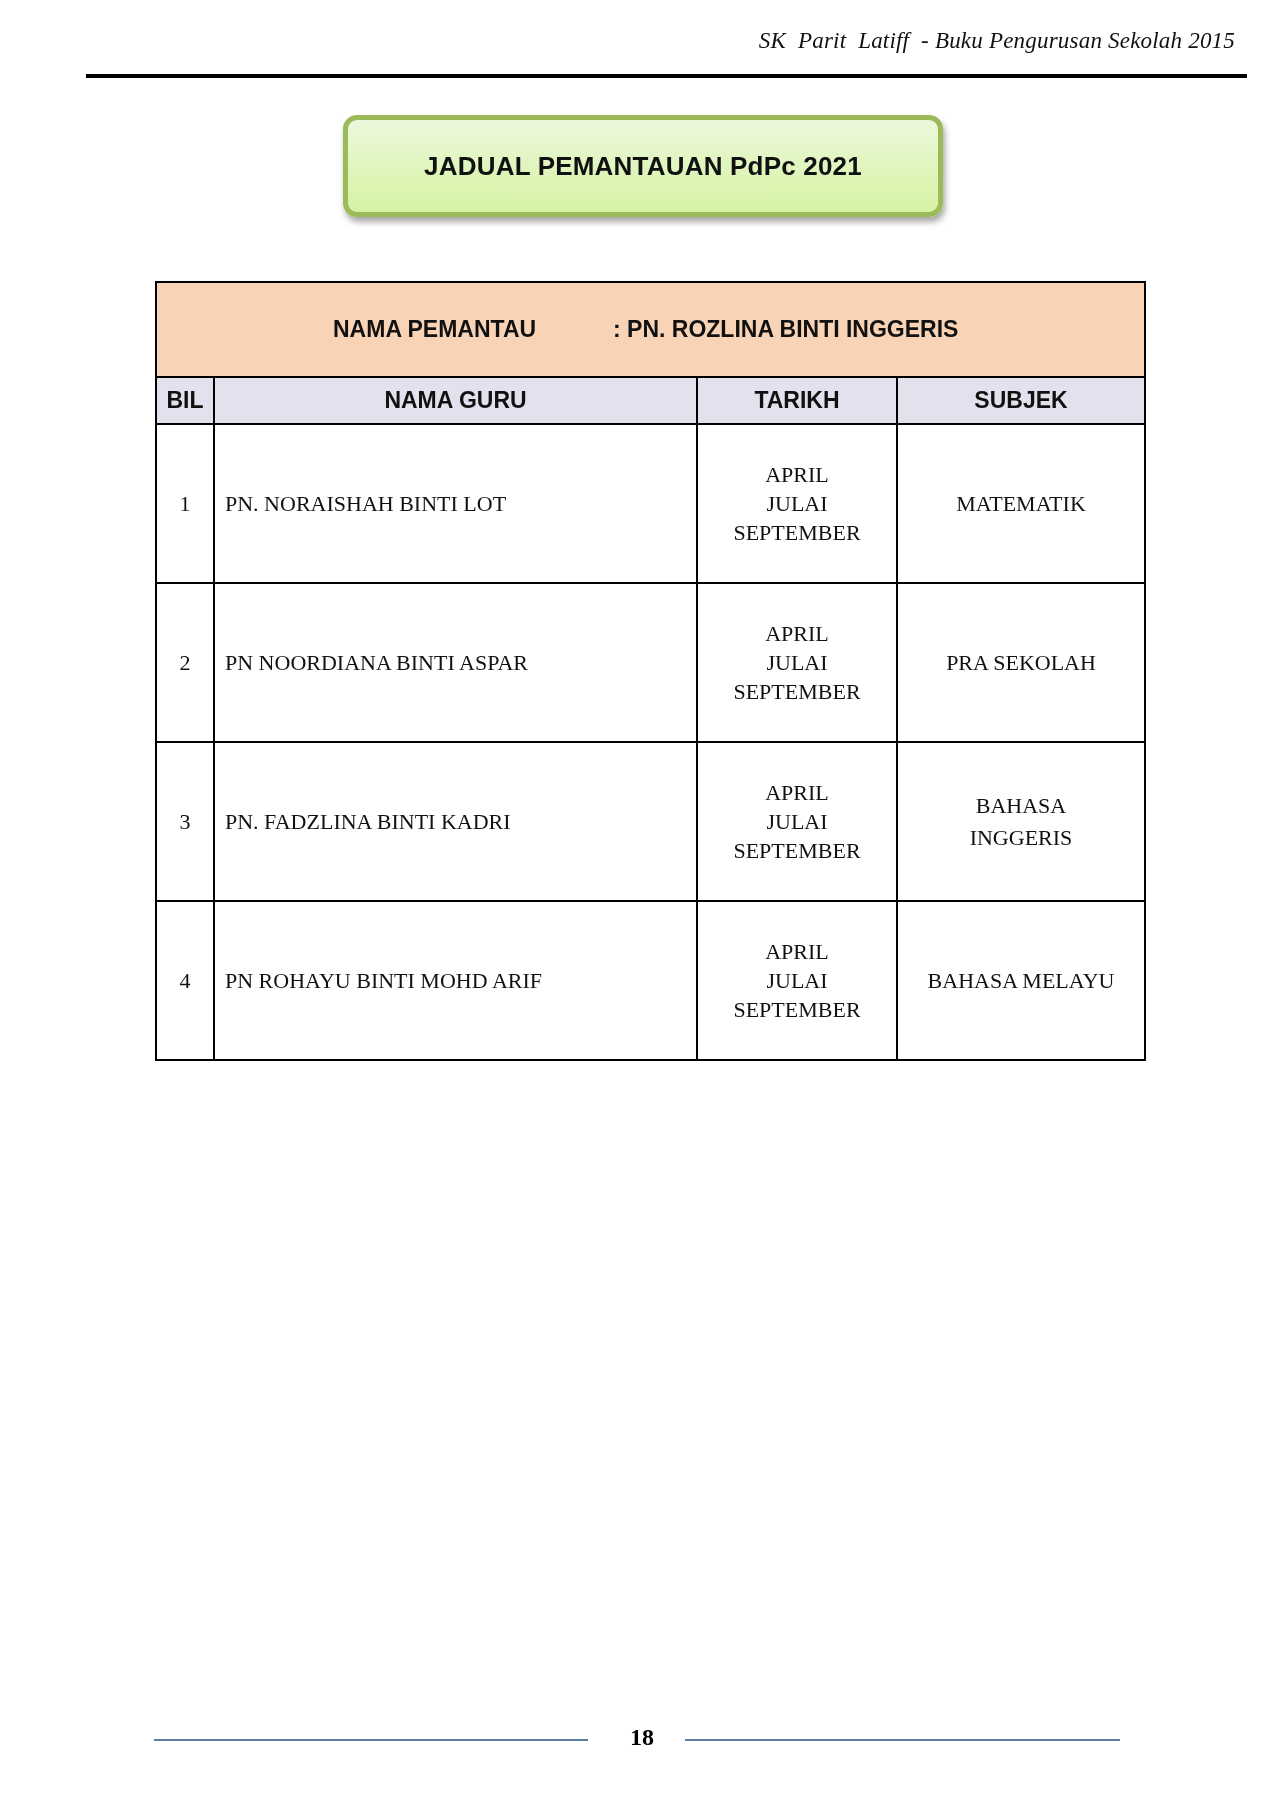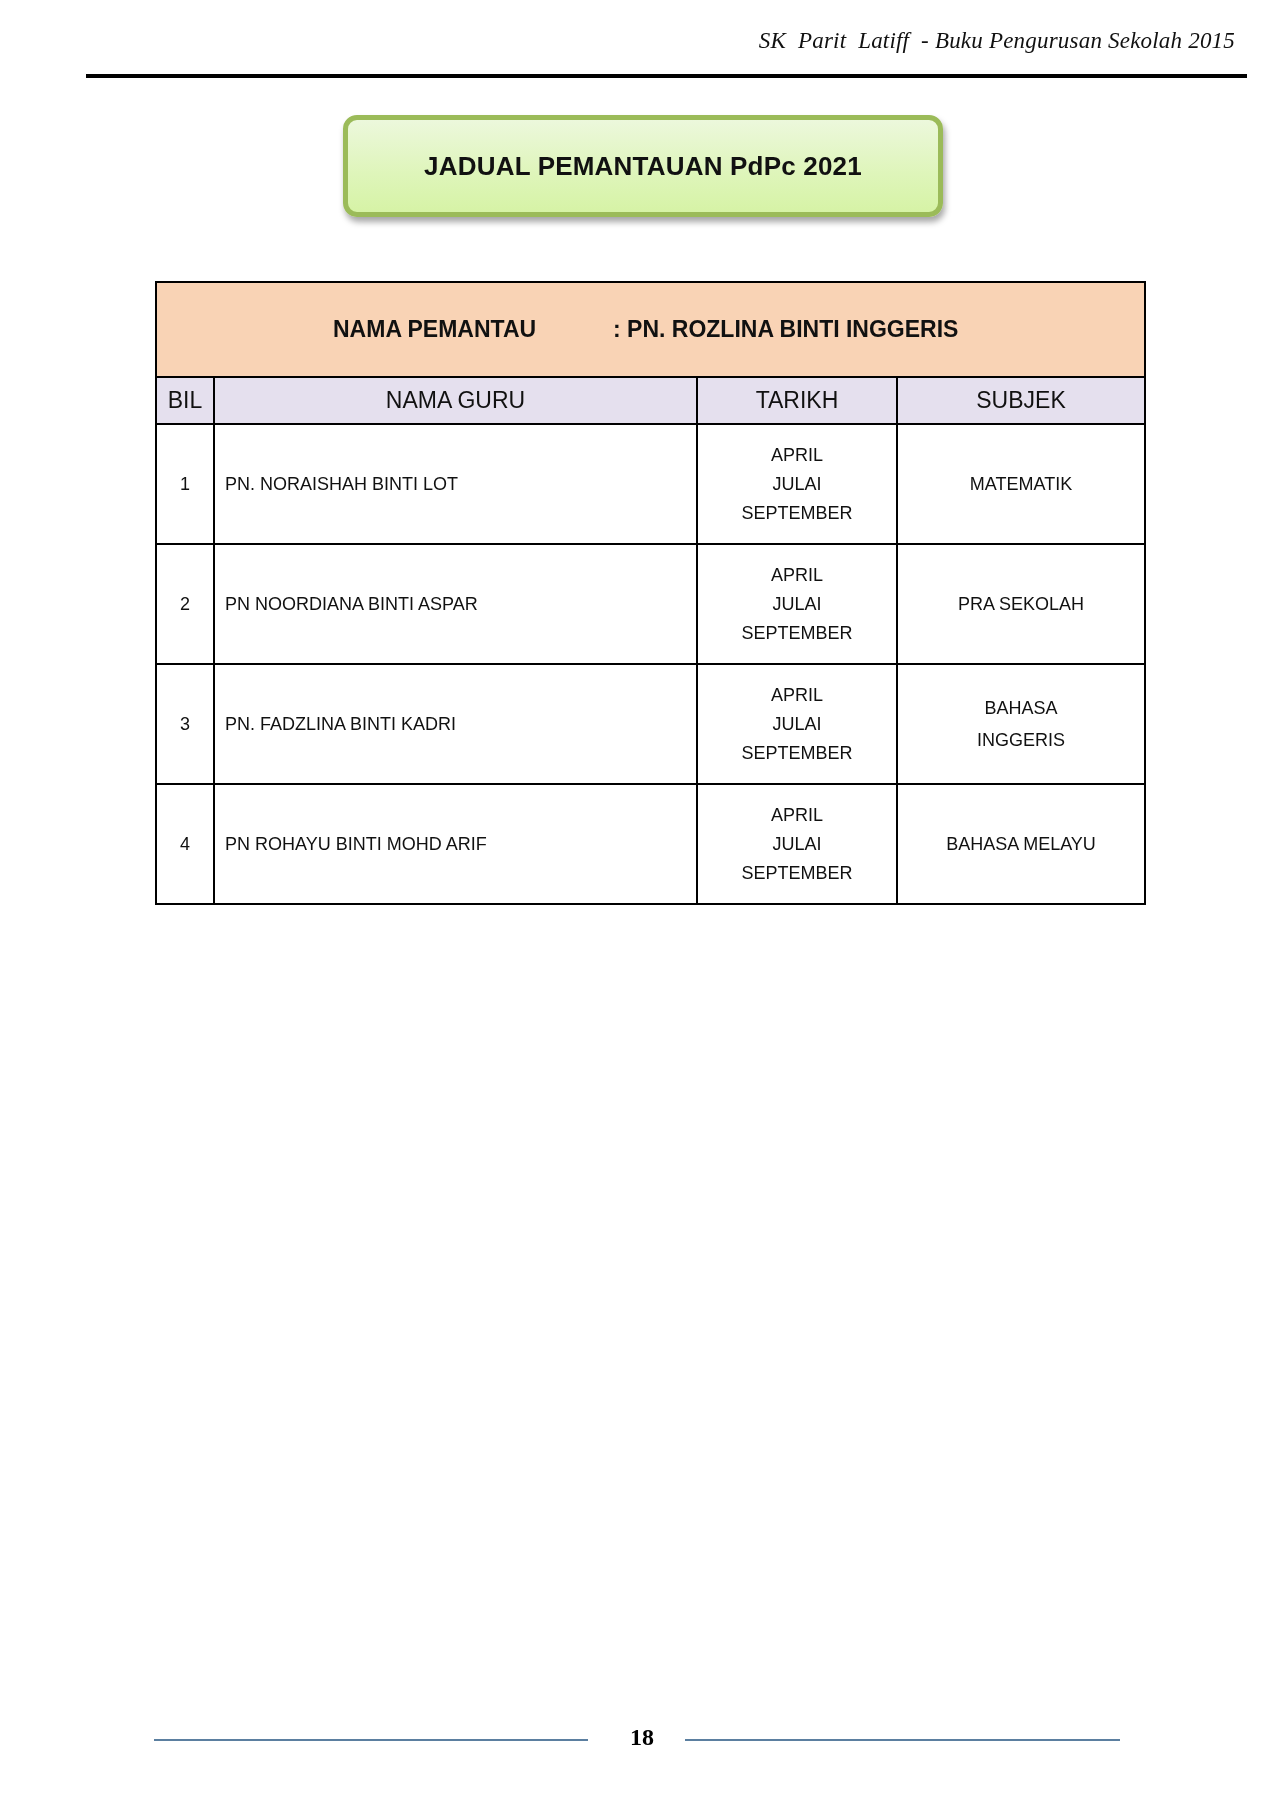--- a/index.html
+++ b/index.html
@@ -37,24 +37,24 @@
       height: 95px; background: #f9d3b5; text-align: left;
     }
     .monitor-cell-inner {
       display: flex; align-items: center; height: 100%;
       font-weight: bold; font-size: 23px; color: #111;
     }
     .monitor-label { margin-left: 176px; width: 280px; }
     .monitor-value { }
 
     .row-head th {
-      height: 47px; background: #e5e0ee; font-weight: normal; font-size: 23px; color: #111; 
+      height: 47px; background: #e5e0ee; font-weight: bold; font-size: 23px; color: #111; 
     }
     .row-data td {
-      height: 120px; font-size: 18px; color: #111; vertical-align: middle;
+      height: 159px; font-size: 22px; color: #111; vertical-align: middle; font-family: Liberation Serif, serif;
     }
     .cell-bil { text-align: center; }
     .cell-name { text-align: left; padding-left: 10px !important; }
     .cell-date { text-align: center; line-height: 29px; }
     .cell-subject { text-align: center; line-height: 32px; }
     .date-line { display: block; }
 
     .footer-line {
       position: absolute; top: 1739px; height: 2px; background: #5b7fa0;
     }

